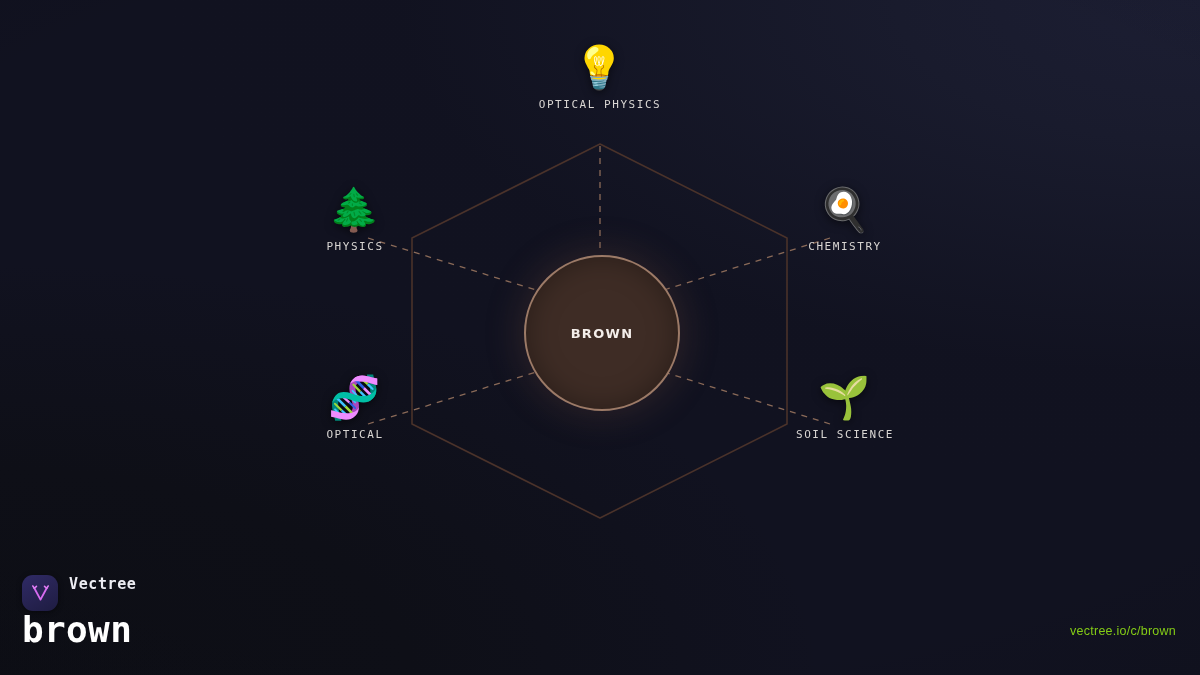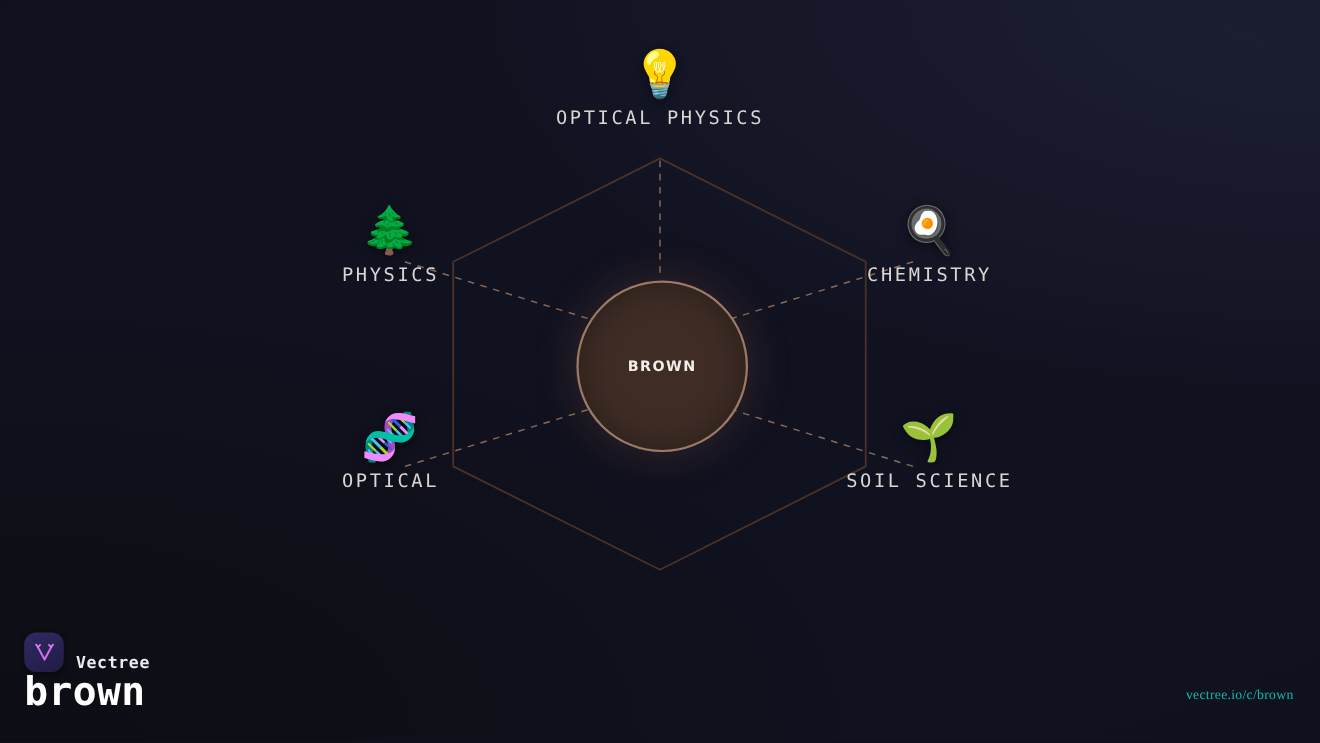--- a/index.html
+++ b/index.html
@@ -88,33 +88,33 @@
     font-size: 42px;
     line-height: 52px;
     height: 52px;
     display: block;
     filter: drop-shadow(0 2px 5px rgba(0,0,0,.55));
   }
   .node-label {
     display: block;
     margin-top: 4px;
     font-family: "DejaVu Sans Mono", "Liberation Mono", monospace;
-    font-size: 17px;
+    font-size: 11px;
     letter-spacing: .14em;
     color: #d9d6d3;
     white-space: nowrap;
   }
 
   
   .brand-row {
     position: absolute;
     left: 22px;
     top: 575px;
     display: flex;
-    align-items: flex-end;
+    align-items: flex-start;
     gap: 11px;
   }
   .brand-logo {
     width: 36px;
     height: 36px;
     border-radius: 11px;
     background: linear-gradient(150deg, #2f2a66 0%, #272352 52%, #1e1c42 100%);
     display: flex;
     align-items: center;
     justify-content: center;
@@ -134,24 +134,24 @@
     font-family: "DejaVu Sans Mono", "Liberation Mono", monospace;
     font-size: 36px;
     font-weight: 700;
     letter-spacing: .01em;
     color: #ffffff;
   }
   .footer-url {
     position: absolute;
     right: 24px;
     top: 624px;
-    font-family: Liberation Serif, serif;
+    font-family: Liberation Sans, sans-serif;
     font-size: 12.5px;
     letter-spacing: .02em;
-    color: #14b8a6;
+    color: #84cc16;
   }
 </style>
 </head>
 <body>
 
 <div id="stage">
 
   <div class="bg-base"></div>
   <div class="bg-glow-tr"></div>
   <div class="bg-glow-bl"></div>

